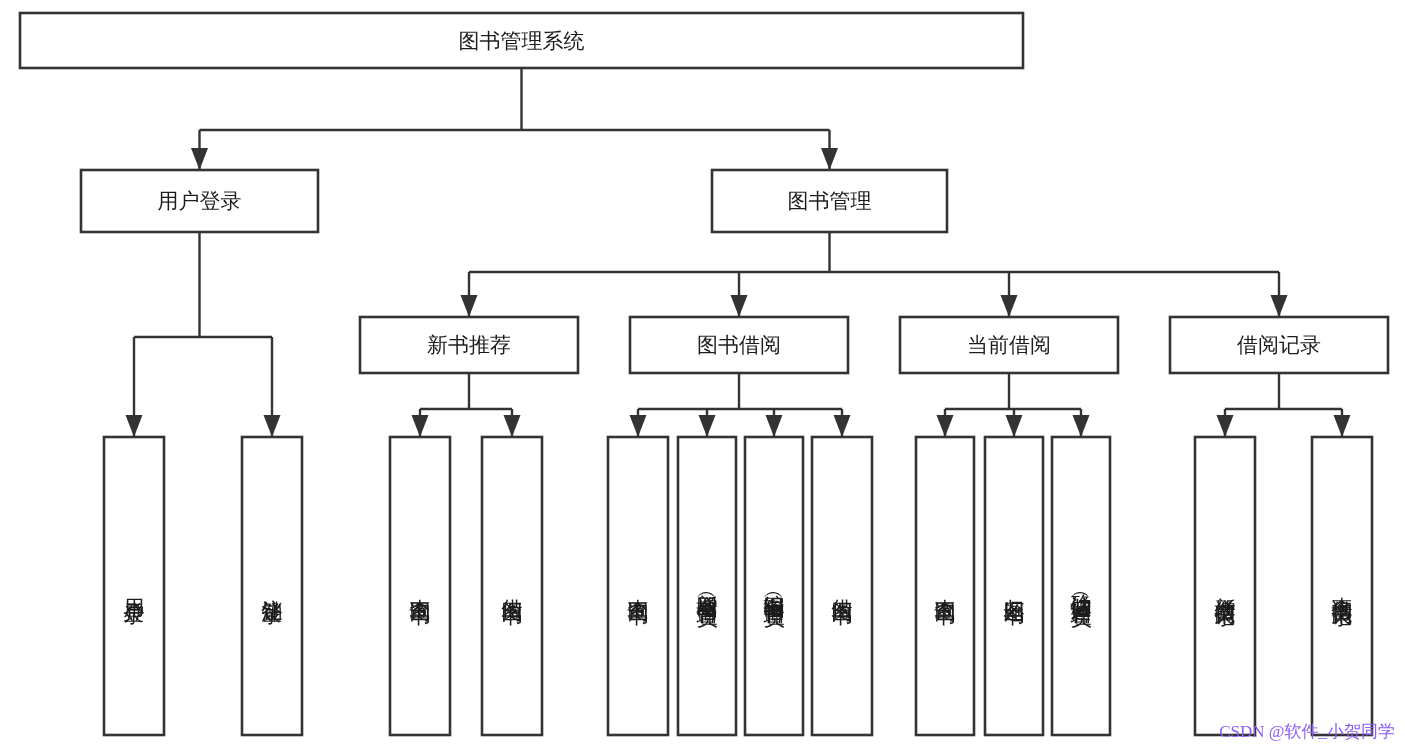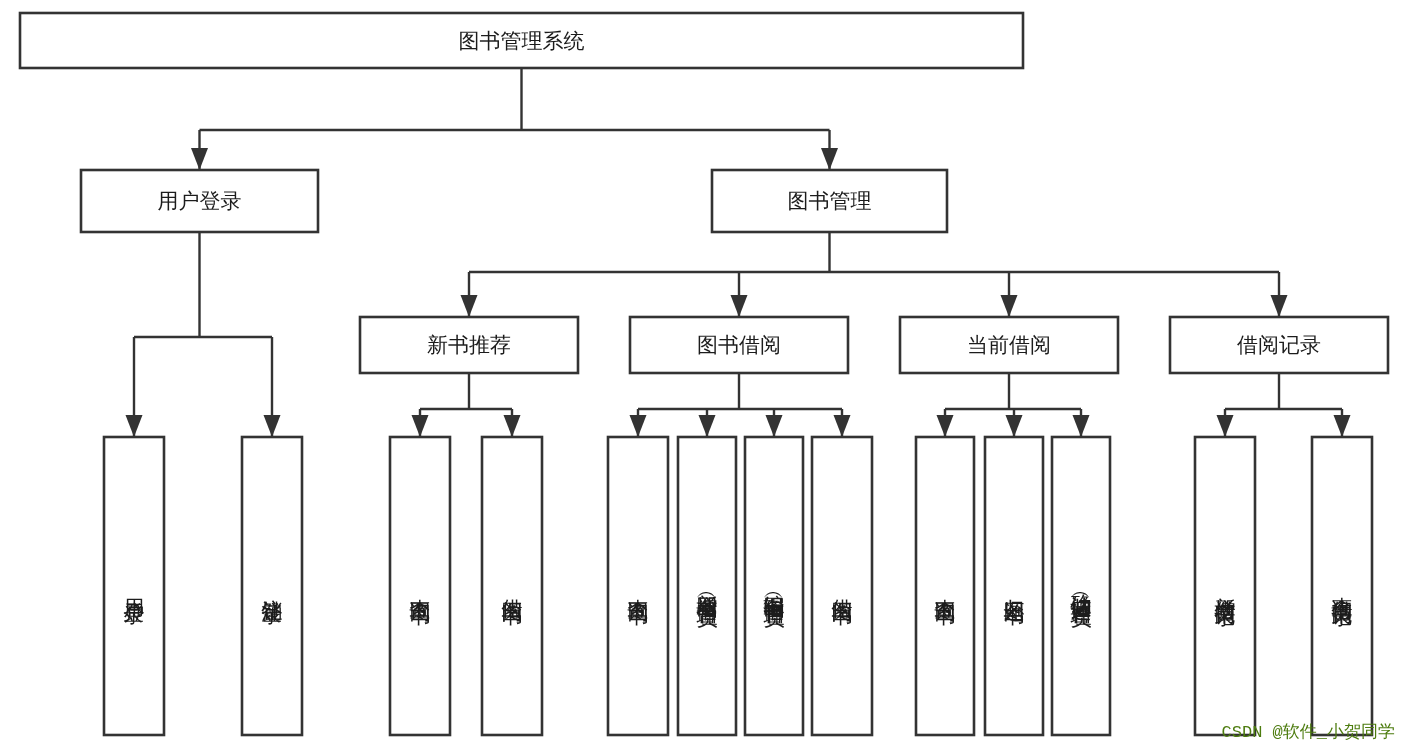--- a/index.html
+++ b/index.html
@@ -55,23 +55,23 @@
     line-height: 1.05;
     letter-spacing: 2px;
     color: #1c1c1c;
     white-space: nowrap;
     pointer-events: none;
   }
   .watermark {
     position: absolute;
     right: 10px;
     bottom: 4px;
-    font-family: Liberation Mono, monospace;
+    font-family: Liberation Serif, serif;
     font-size: 17px;
-    color: #4d7c0f;
+    color: #8b5cf6;
     white-space: nowrap;
   }
 </style>
 </head>
 <body>
 
 <div id="diagram-root">
   <svg id="diagram-svg" width="1405" height="747" viewBox="0 0 1405 747" xmlns="http://www.w3.org/2000/svg">
     <g id="connectors-layer">
         <line x1="521.5" y1="68" x2="521.5" y2="130" class="connector"></line>

